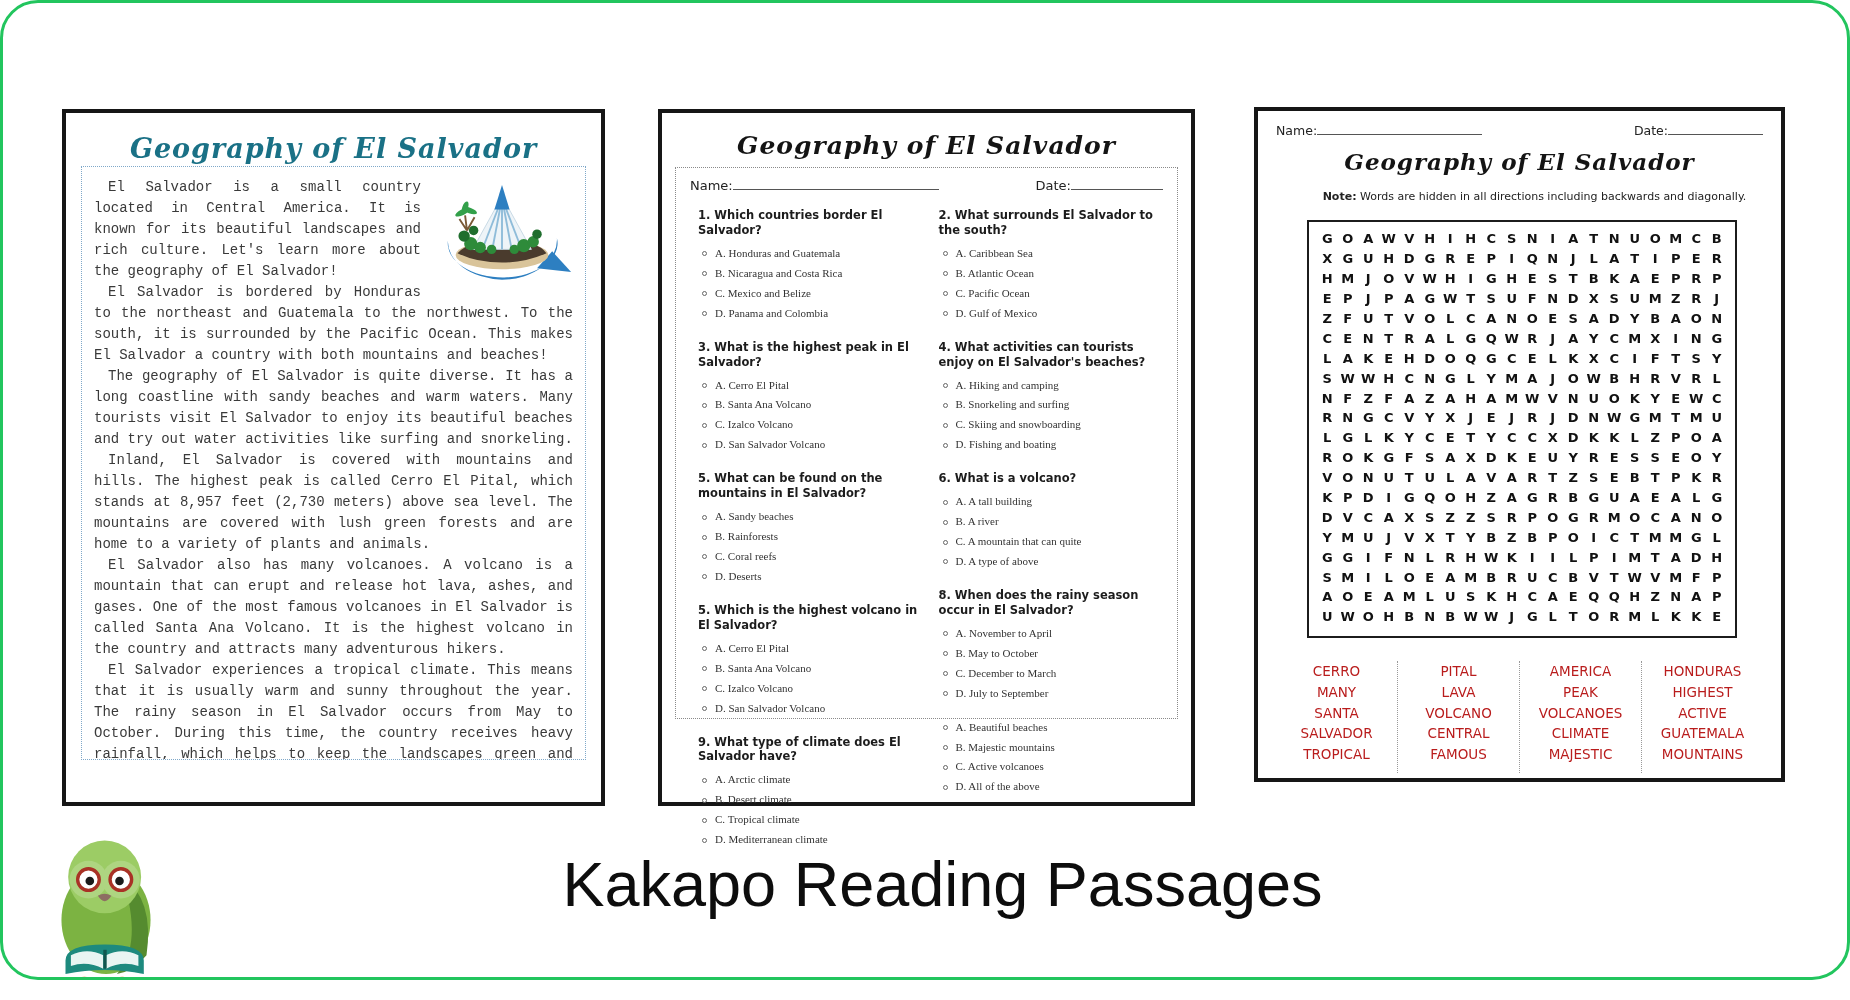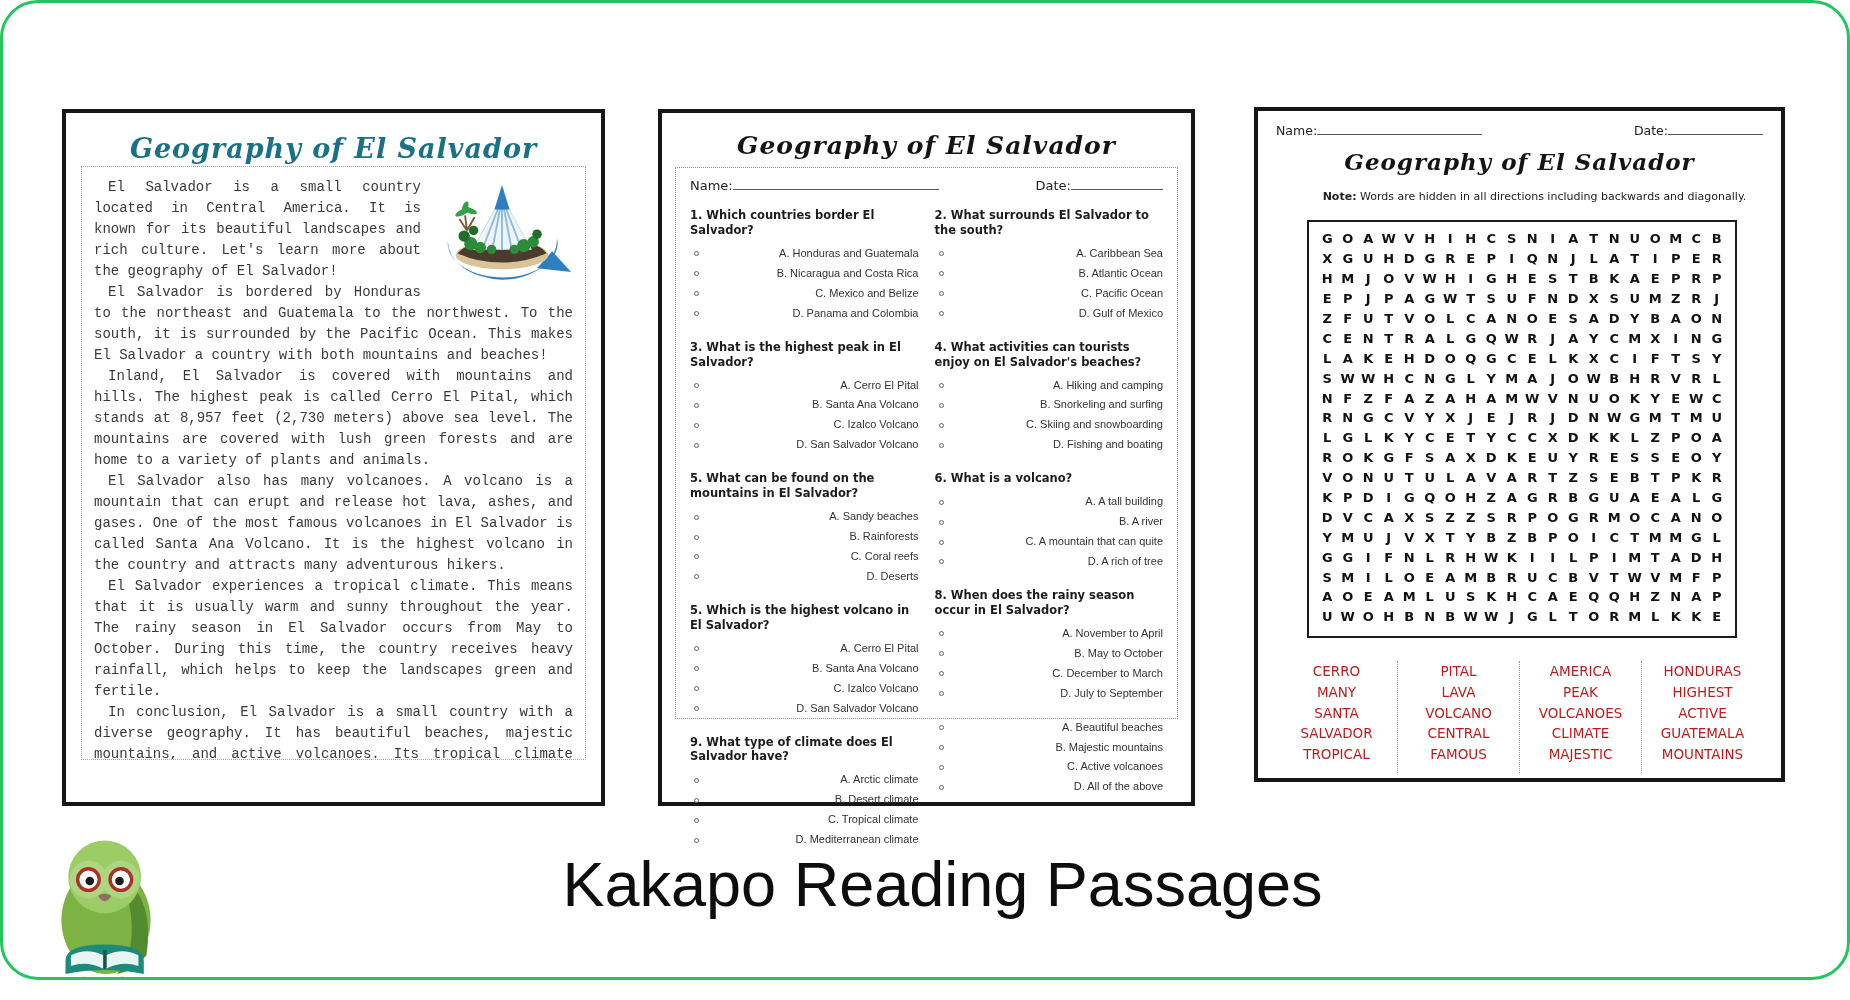--- a/index.html
+++ b/index.html
@@ -33,27 +33,27 @@
 
   
   .p2box {
     position:absolute; left:13px; right:13px; top:54px; bottom:83px;
     border:1px dotted #8a8a8a; padding:10px 14px 0 14px;
   }
   .p2head { display:flex; justify-content:space-between; align-items:flex-end;
     font-size:13px; color:#222; font-family:"DejaVu Sans",sans-serif; margin-bottom:4px; }
   .uline { display:inline-block; border-bottom:1.6px solid #555; height:11px; }
   .ul-210 { width:206px; } .ul-92 { width:92px; } .ul-165 { width:165px; } .ul-95 { width:95px; }
-  .q-cols { display:flex; gap:16px; }
+  .q-cols { display:flex; gap:16px;margin-left:8px; }
   .q-col { flex:1 1 0; }
   .qblock { margin-top:11px; margin-bottom:18px; }
   .qtitle { font-family:"DejaVu Sans",sans-serif; font-weight:bold; font-size:11.5px;
     color:#1c1c1c; line-height:1.3; margin-bottom:8px; }
-  .opt { display:flex; align-items:center; font-family:Liberation Sans, sans-serif;
-    font-size:11px; color:#333; line-height:1.45; margin:0 0 4px 4px;justify-content:space-between; }
+  .opt { display:flex; align-items:center; font-family:Liberation Serif, serif;
+    font-size:11px; color:#333; line-height:1.45; margin:0 0 4px 4px; }
   .bullet { width:5px; height:5px; border:1px solid #666; border-radius:50%;
     display:inline-block; margin-right:8px; flex:0 0 auto; }
 
   
   .p3head { display:flex; justify-content:space-between; align-items:flex-end;
     padding:12px 18px 0 18px; font-size:12.5px; color:#222; font-family:"DejaVu Sans",sans-serif; }
   .note { text-align:center; font-size:11px; color:#222; margin-top:15px;
     font-family:"DejaVu Sans",sans-serif;padding-left:30px; }
   .grid-box {
     position:absolute; left:49px; top:109px; width:430px; height:418px;
@@ -113,20 +113,21 @@
             <g fill="#33a04a">
               <ellipse cx="33" cy="33" rx="8" ry="3" transform="rotate(-25 33 33)"></ellipse>
               <ellipse cx="41" cy="31" rx="8" ry="3" transform="rotate(20 41 31)"></ellipse>
               <ellipse cx="36" cy="28" rx="7" ry="3" transform="rotate(-70 36 28)"></ellipse>
             </g>
           </svg>
         </div>
 
       <p class="psg">El Salvador is a small country located in Central America. It is known for its beautiful landscapes and rich culture. Let's learn more about the geography of El Salvador!</p>
           <p class="psg">El Salvador is bordered by Honduras to the northeast and Guatemala to the northwest. To the south, it is surrounded by the Pacific Ocean. This makes El Salvador a country with both mountains and beaches!</p>
+          <p class="psg">The geography of El Salvador is quite diverse. It has a long coastline with sandy beaches and warm waters. Many tourists visit El Salvador to enjoy its beautiful beaches and try out water activities like surfing and snorkeling.</p>
           <p class="psg">Inland, El Salvador is covered with mountains and hills. The highest peak is called Cerro El Pital, which stands at 8,957 feet (2,730 meters) above sea level. The mountains are covered with lush green forests and are home to a variety of plants and animals.</p>
           <p class="psg">El Salvador also has many volcanoes. A volcano is a mountain that can erupt and release hot lava, ashes, and gases. One of the most famous volcanoes in El Salvador is called Santa Ana Volcano. It is the highest volcano in the country and attracts many adventurous hikers.</p>
           <p class="psg">El Salvador experiences a tropical climate. This means that it is usually warm and sunny throughout the year. The rainy season in El Salvador occurs from May to October. During this time, the country receives heavy rainfall, which helps to keep the landscapes green and fertile.</p>
           <p class="psg">In conclusion, El Salvador is a small country with a diverse geography. It has beautiful beaches, majestic mountains, and active volcanoes. Its tropical climate makes it an ideal destination for those who love outdoor adventures and exploring nature.</p>
         </div>
     </div>
   </section>
 
   <section class="page page2">
     <h1 class="script-title p2-title">Geography of El Salvador</h1>
@@ -285,21 +286,21 @@
               <div class="opt">
                 <span class="bullet"></span>
                 <span>B. A river</span>
               </div>
               <div class="opt">
                 <span class="bullet"></span>
                 <span>C. A mountain that can quite</span>
               </div>
               <div class="opt">
                 <span class="bullet"></span>
-                <span>D. A rich of tree</span>
+                <span>D. A type of above</span>
               </div>
             </div>
             <div class="qblock">
               <div class="qtitle">8. When does the rainy season occur in El Salvador?</div>
               <div class="opt">
                 <span class="bullet"></span>
                 <span>A. November to April</span>
               </div>
               <div class="opt">
                 <span class="bullet"></span>

